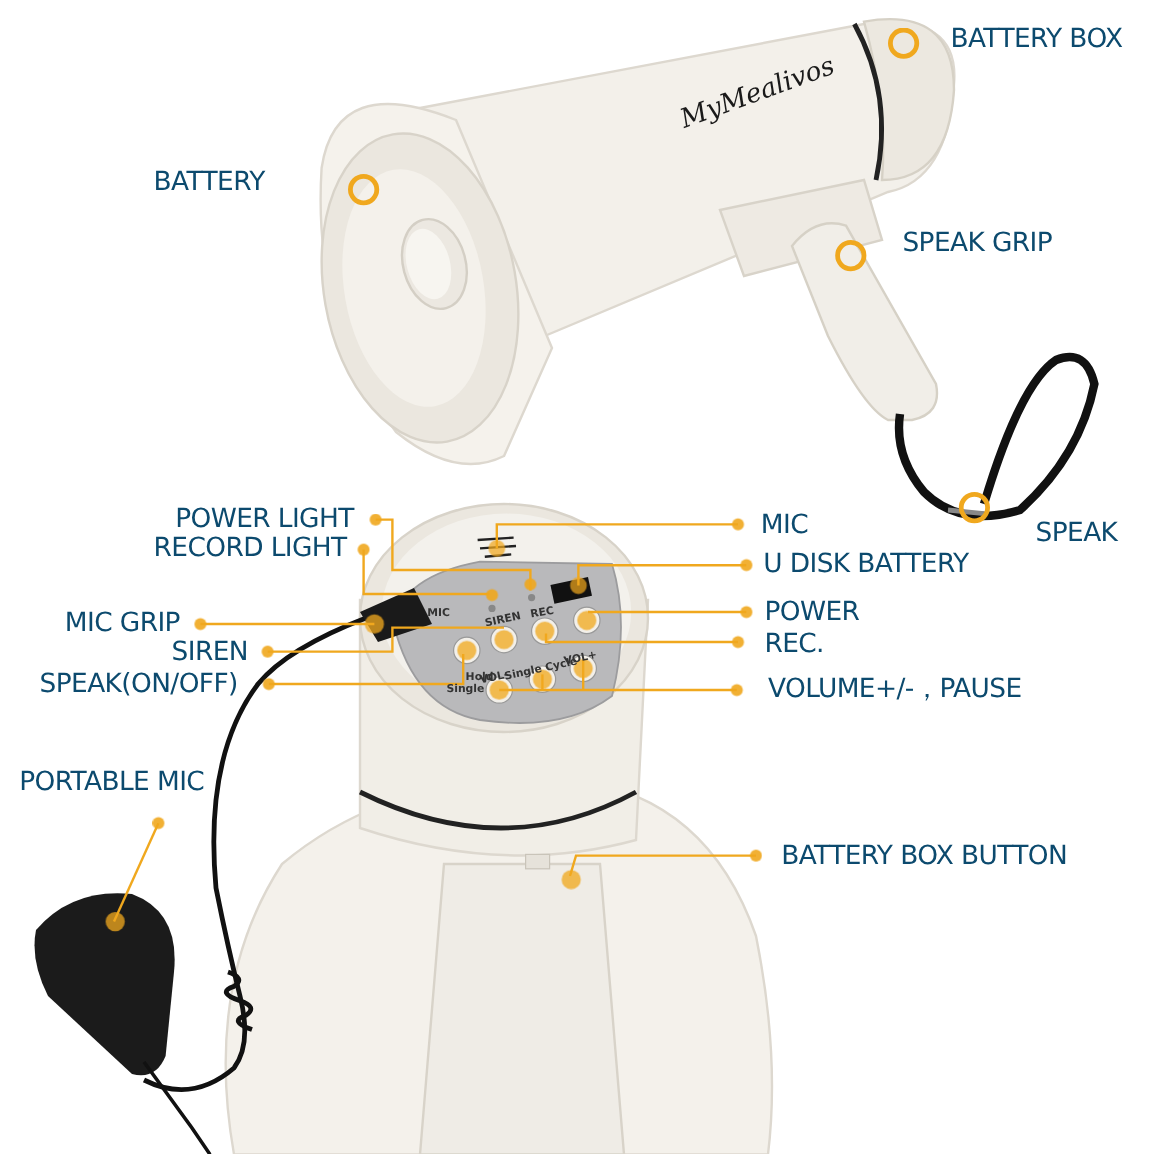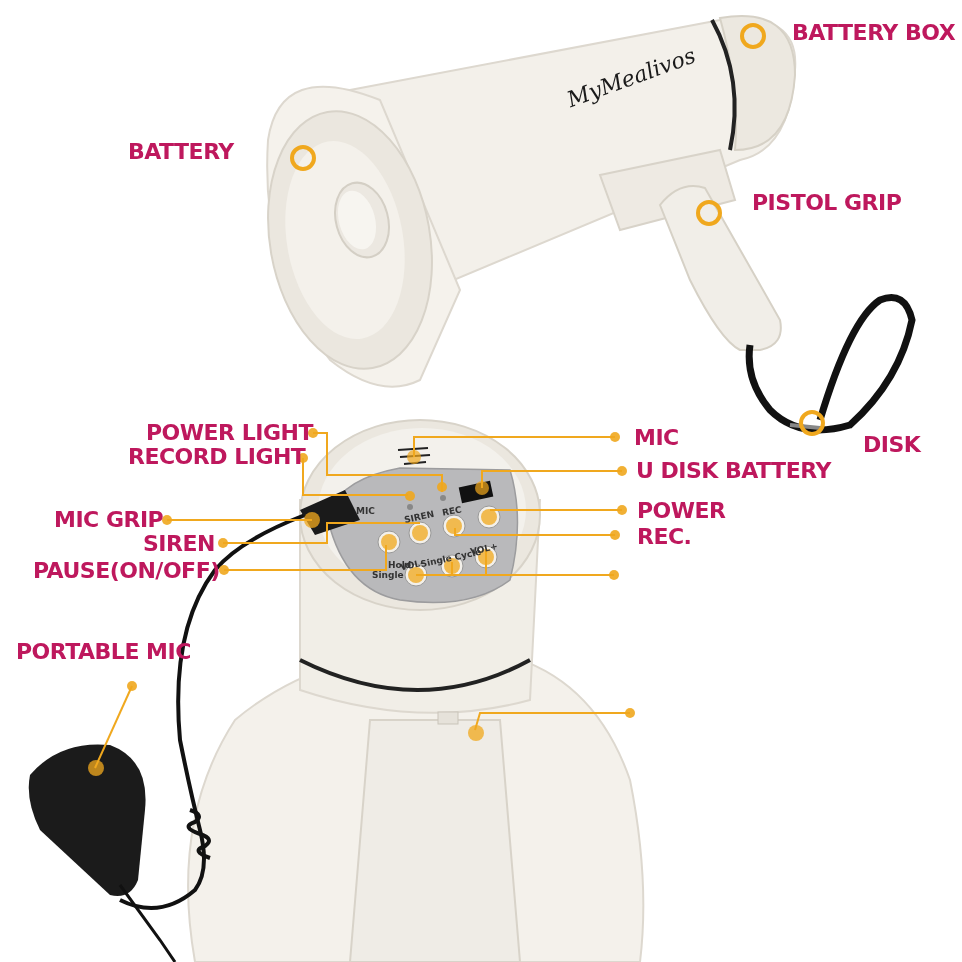--- a/index.html
+++ b/index.html
@@ -1,19 +1,19 @@
 <!DOCTYPE html>
 <html><head>
 <meta charset="utf-8">
 <style>
   html,body{margin:0;padding:0;background:#ffffff;}
   body{width:962px;height:962px;position:relative;overflow:hidden;font-family:"DejaVu Sans",sans-serif;}
   .stage{position:absolute;left:0;top:0;width:962px;height:962px;}
   svg.art{position:absolute;left:0;top:0;}
-  .label{position:absolute;color:#be185d;font-size:22px;letter-spacing:-0.5px;white-space:nowrap;line-height:1;font-family:"DejaVu Sans",sans-serif;font-weight:bold;}
+  .label{position:absolute;color:#0c4a6e;font-size:22px;letter-spacing:-0.5px;white-space:nowrap;line-height:1;font-family:"DejaVu Sans",sans-serif;font-weight:normal;}
   .brand{position:absolute;font-family:"DejaVu Serif",serif;font-style:italic;font-size:22px;color:#1a1a1a;transform:rotate(-20deg);transform-origin:left center;white-space:nowrap;}
   .panel-text{position:absolute;font-family:"DejaVu Sans",sans-serif;font-size:9px;font-weight:bold;color:#333;white-space:nowrap;}
 </style>
 </head>
 <body>
 
 <div class="stage">
 
 <svg class="art" width="962" height="962" viewBox="0 0 962 962">
 
@@ -148,26 +148,28 @@
 <div class="panel-text" style="left:404px;top:512px;transform:rotate(-12deg);">SIREN</div>
 <div class="panel-text" style="left:442px;top:506px;transform:rotate(-10deg);">REC</div>
 <div class="panel-text" style="left:372px;top:560px;padding-left:16px;">Hold</div>
 <div class="panel-text" style="left:372px;top:570px;">Single</div>
 <div class="panel-text" style="left:400px;top:560px;transform:rotate(-12deg);">VOL-</div>
 <div class="panel-text" style="left:420px;top:553px;transform:rotate(-12deg);">Single Cycle</div>
 <div class="panel-text" style="left:470px;top:544px;transform:rotate(-12deg);">VOL+</div>
 
 <div class="label" style="left:792px;top:22px;">BATTERY BOX</div>
 <div class="label" style="left:128px;top:141px;">BATTERY</div>
-<div class="label" style="left:752px;top:192px;">PISTOL GRIP</div>
-<div class="label" style="left:863px;top:434px;">DISK</div>
+<div class="label" style="left:752px;top:192px;">SPEAK GRIP</div>
+<div class="label" style="left:863px;top:434px;">SPEAK</div>
 <div class="label" style="left:146px;top:422px;text-align:right;">POWER LIGHT</div>
 <div class="label" style="left:128px;top:446px;">RECORD LIGHT</div>
 <div class="label" style="left:54px;top:509px;">MIC GRIP</div>
 <div class="label" style="left:143px;top:533px;">SIREN</div>
-<div class="label" style="left:33px;top:560px;">PAUSE(ON/OFF)</div>
+<div class="label" style="left:33px;top:560px;">SPEAK(ON/OFF)</div>
 <div class="label" style="left:634px;top:427px;">MIC</div>
 <div class="label" style="left:636px;top:460px;">U DISK BATTERY</div>
 <div class="label" style="left:637px;top:500px;">POWER</div>
 <div class="label" style="left:637px;top:526px;">REC.</div>
+<div class="label" style="left:640px;top:564px;">VOLUME+/-，PAUSE</div>
 <div class="label" style="left:16px;top:641px;text-align:right;">PORTABLE MIC</div>
+<div class="label" style="left:651px;top:703px;">BATTERY  BOX  BUTTON</div>
 
 </div>
 
 </body></html>

